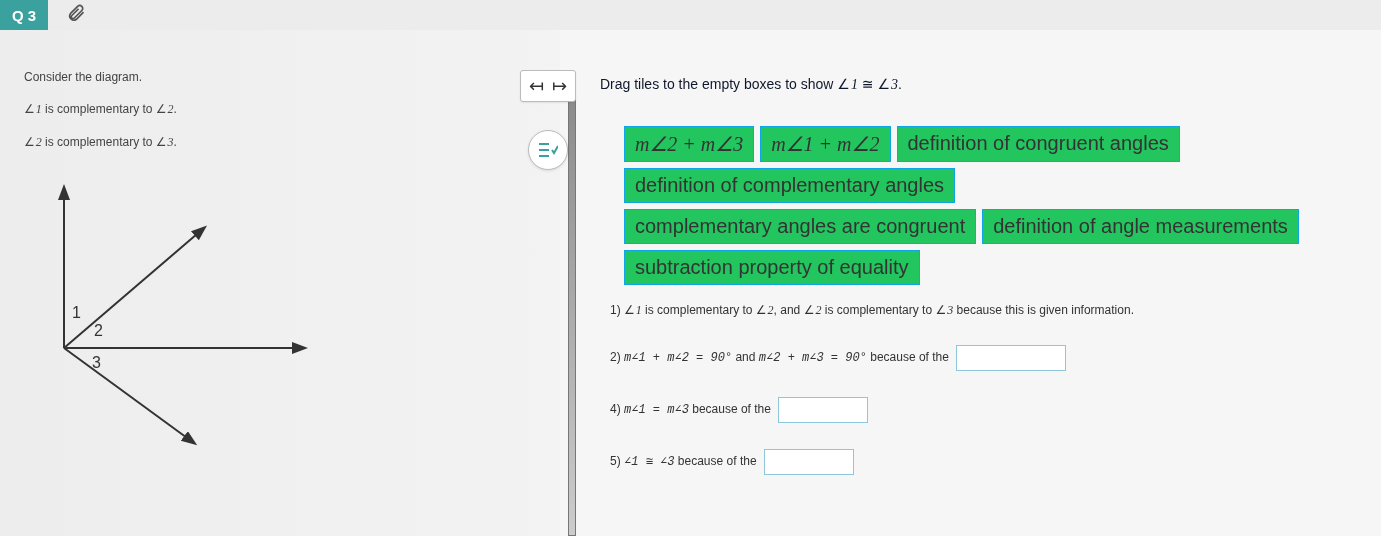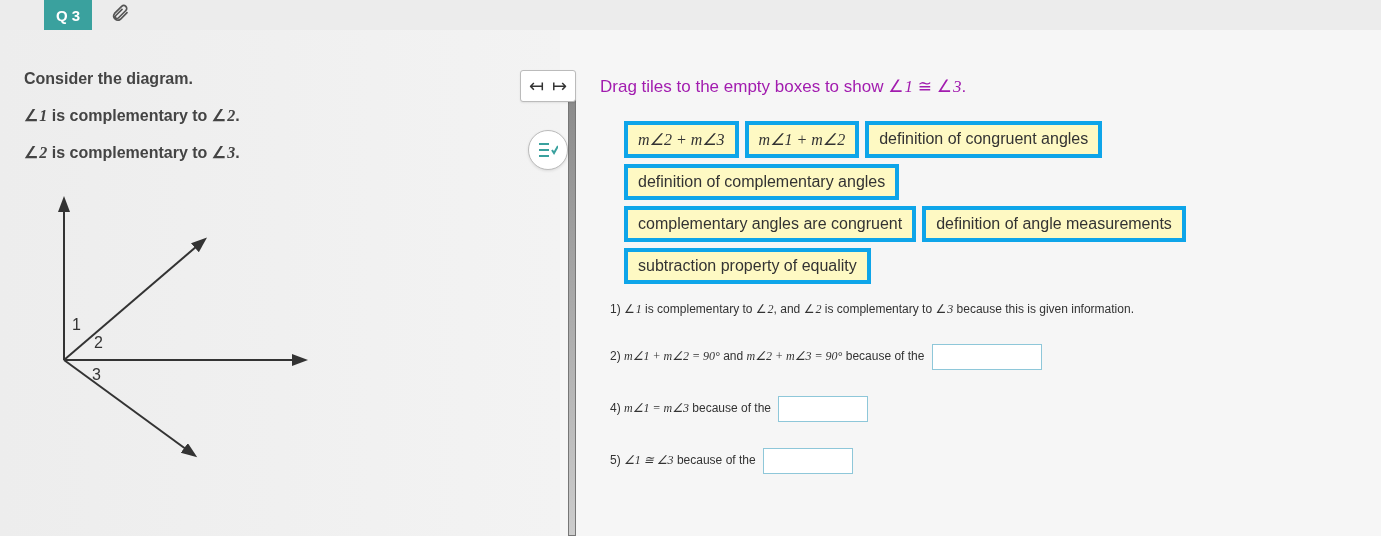--- a/index.html
+++ b/index.html
@@ -15,21 +15,20 @@
 .page {
   display: flex;
   flex-direction: column;
   height: 100%;
 }
 .header-row {
   display: flex;
   align-items: center;
   height: 30px;
   background: #ececec;
-  padding-left: 44px;
 }
 .q-badge {
   background: #3aa19e;
   color: #fff;
   font-weight: bold;
   padding: 6px 12px;
   font-size: 15px;
   height: 100%;
   display: flex;
   align-items: center;
@@ -43,21 +42,21 @@
   display: flex;
   flex: 1;
   position: relative;
 }
 .left-panel {
   width: 560px;
   padding: 40px 24px 0 24px;
   background: linear-gradient(to right, #ededed 0%, #f3f3f3 100%);
   position: relative;
 }
-.left-panel p { margin-bottom: 18px; font-size: 16px; color: #444; font-weight: bold; }
+.left-panel p { margin-bottom: 18px; font-size: 12px; color: #444; }
 .math-angle { font-family: 'Times New Roman', serif; font-style: italic; }
 .prefix-angle::before { content: "∠"; font-style: normal; margin-right: 1px; font-family: serif;}
 .angle-img { margin-top: 10px; }
 .center-controls {
   position: absolute;
   top: 40px;
   left: 520px;
   display: flex;
   flex-direction: column;
   align-items: center;
@@ -89,35 +88,35 @@
   background: linear-gradient(to bottom, #888 0%, #ccc 100%);
   border: 1px solid #777;
   z-index: 2;
 }
 .right-panel {
   flex: 1;
   background: #f6f6f6;
   padding: 46px 10px 0 40px;
   position: relative;
 }
-.instruction { font-size: 17px; color: #a21caf; margin-bottom: 24px; }
+.instruction { font-size: 14px; color: #0f172a; margin-bottom: 33px; }
 .tiles-row { display: flex; flex-wrap: wrap; gap: 6px; margin-bottom: 6px; margin-left: 24px;}
 .tile {
-  background: #fef9c3;
-  border: 4px solid #0ea5e9;
+  background: #22c55e;
+  border: 1px solid #0ea5e9;
   padding: 5px 10px;
-  font-size: 16px;
+  font-size: 20px;
   color: #333;
   cursor: grab;
   white-space: nowrap;
 }
 .tile .mth { font-family: 'Times New Roman', serif; font-style: italic; }
 .steps { margin-left: 10px; margin-top: 16px; font-size: 12px; color: #333; }
 .step { margin-bottom: 26px; line-height: 1.5; }
-.step .mth { font-family: Liberation Serif, serif; font-style: italic; }
+.step .mth { font-family: Liberation Mono, monospace; font-style: italic; }
 .dropzone {
   display: inline-block;
   min-width: 110px;
   height: 26px;
   border: 1px solid #8ec7d9;
   background: #fff;
   vertical-align: middle;
   margin: 0 4px;
 }
 .smaller .dropzone { min-width: 90px; }

